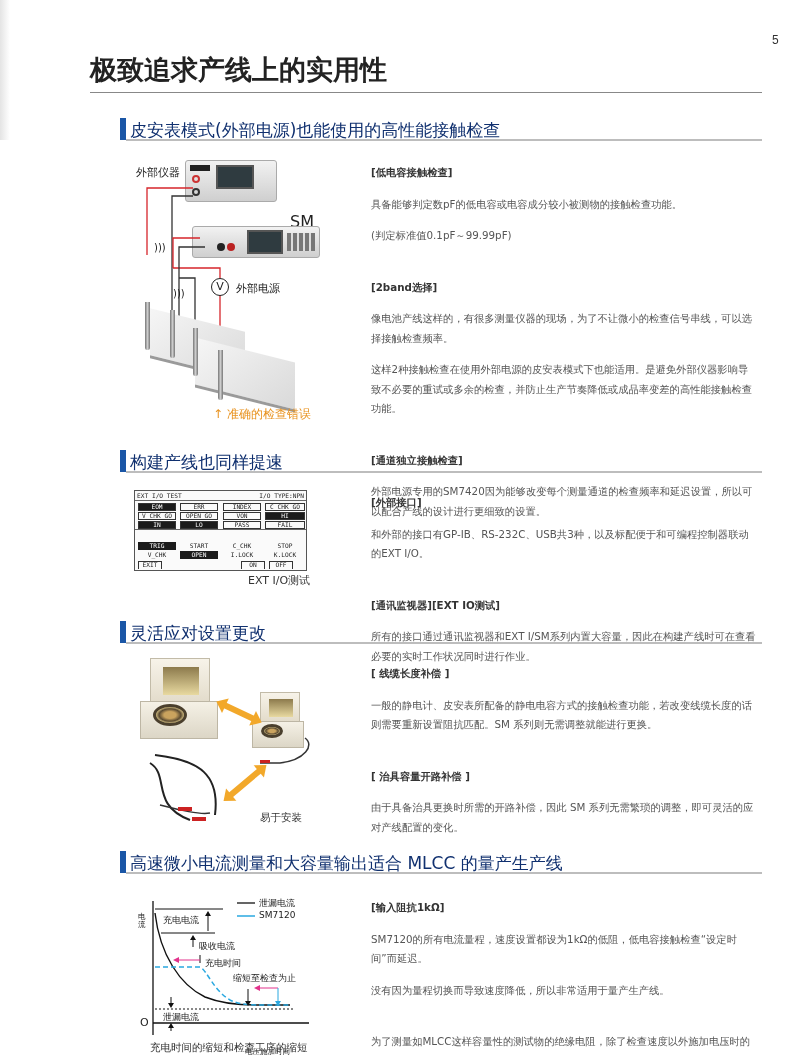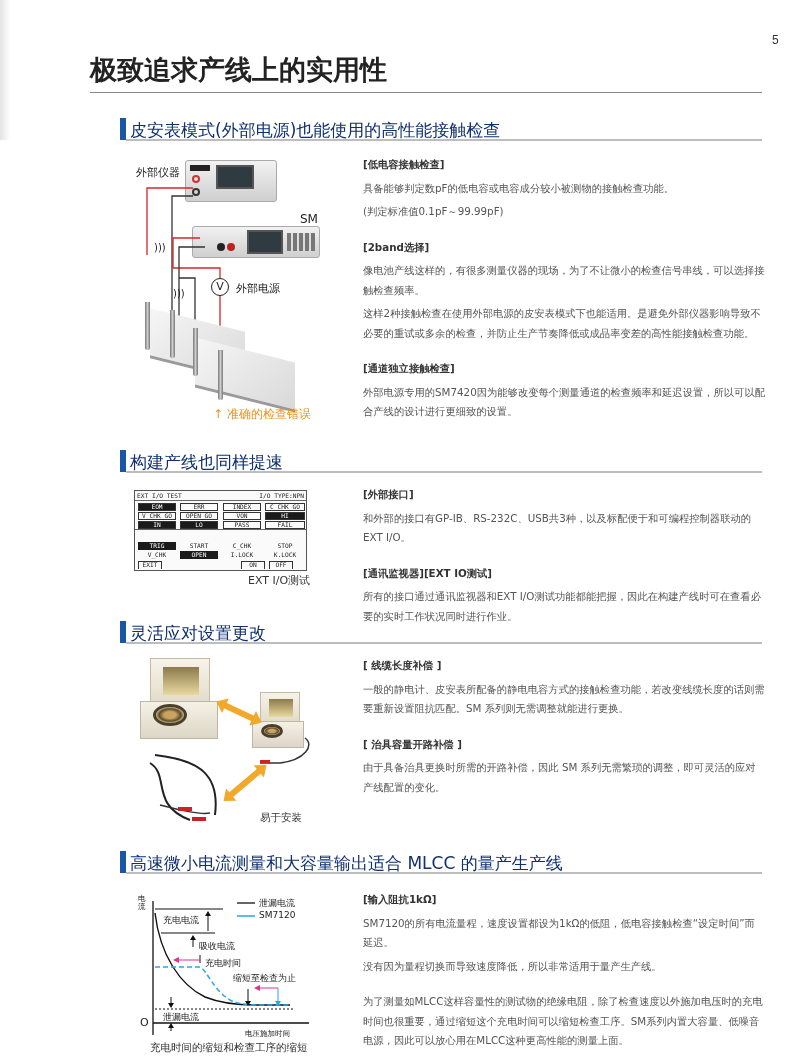--- a/index.html
+++ b/index.html
@@ -17,21 +17,21 @@
   .page-title-rule { position: absolute; left: 90px; top: 92px; width: 672px; height: 1px; background: #888; }
 
   .section-head { position: absolute; left: 120px; width: 642px; height: 24px; }
   .section-head .bar { position: absolute; left: 0; top: 0; width: 6px; height: 22px; background: #1a56a6; }
   .section-head .title { position: absolute; left: 10px; top: 1px; font-size: 17px; color: #10306f;
     font-family: "DejaVu Sans", sans-serif; white-space: nowrap; }
   .section-head .rule { position: absolute; left: 6px; top: 21px; right: 0; height: 2px; background: #bdbdbd; }
 
   .textblock { position: absolute; left: 359px; width: 410px; font-size: 10.3px; line-height: 19.5px; color: #555; }
   .textblock .sub { color: #333; font-weight: bold; font-size: 10.3px; }
-  .textblock p { margin: 4px; }
+  .textblock p { margin: 12px; }
   .textblock .gap { height: 8px; }
 
   
   .fig1 { position: absolute; left: 110px; top: 150px; width: 230px; height: 280px; }
   .label { position: absolute; font-size: 11px; color: #222; white-space: nowrap; }
   .instr { position: absolute; background: linear-gradient(#f2f2f2, #cfcfcf); border: 1px solid #aaa; border-radius: 3px; }
   .screen { position: absolute; background: #2f3b40; border: 2px solid #555; }
   .probe { position: absolute; width: 5px; background: linear-gradient(to right, #777, #ccc, #777); border-radius: 0 0 3px 3px; }
   .plate { position: absolute; background: linear-gradient(135deg, #f6f6f6, #d9d9d9); transform: skewY(14deg); border-bottom: 3px solid #9a9a9a; }
   .wire { position: absolute; }
@@ -56,21 +56,21 @@
   .lid { position: absolute; background: linear-gradient(#f7f3e9, #e3dccb); border: 1px solid #c2bba8; }
   .coil { position: absolute; border-radius: 50%; border: 3px solid #4a3f2d; background: radial-gradient(#caa35e 30%, #5a4a31 55%, #c9b57c 70%); }
   .arrow-orange { position: absolute; height: 6px; background: #f2a82a; transform-origin: center; }
   .arrow-orange::before, .arrow-orange::after { content: ""; position: absolute; top: -5px; border-top: 8px solid transparent; border-bottom: 8px solid transparent; }
   .arrow-orange::before { left: -8px; border-right: 10px solid #f2a82a; }
   .arrow-orange::after { right: -8px; border-left: 10px solid #f2a82a; }
 
   
   .fig4 { position: absolute; left: 125px; top: 885px; width: 200px; height: 171px; }
   .fig4 .lbl { position: absolute; font-size: 9px; color: #222; white-space: nowrap; }
-  .fig4 .lbl.small { font-size: 7.5px; }
+  .fig4 .lbl.small { font-size: 7.5px; margin-top: 18px; }
   .fig4 .cap { position: absolute; left: 25px; top: 156px; font-size: 10.5px; color: #333; white-space: nowrap; }
 </style>
 </head>
 <body>
 
 <div class="edge-shade"></div>
 <div class="page-number">5</div>
 <div class="page-title">极致追求产线上的实用性</div>
 <div class="page-title-rule"></div>
 
@@ -82,21 +82,21 @@
 
 <div class="fig1">
   <div class="label" style="left:26px;top:15px;">外部仪器</div>
 
   <div class="instr" style="left:75px;top:10px;width:92px;height:42px;">
     <div class="screen" style="left:30px;top:4px;width:38px;height:24px;"></div>
     <div style="position:absolute;left:4px;top:4px;width:20px;height:6px;background:#222;"></div>
     <div style="position:absolute;left:6px;top:14px;width:8px;height:8px;border-radius:50%;border:2px solid #c33;"></div>
     <div style="position:absolute;left:6px;top:27px;width:8px;height:8px;border-radius:50%;border:2px solid #333;"></div>
   </div>
-  <div class="label" style="left:190px;top:62px;font-size:12px;text-align:center;">SM</div>
+  <div class="label" style="left:180px;top:62px;font-size:16px;text-align:center;">SM</div>
 
   <div class="instr" style="left:82px;top:76px;width:128px;height:32px;">
     <div class="screen" style="left:54px;top:3px;width:36px;height:24px;"></div>
     <div style="position:absolute;left:94px;top:6px;width:28px;height:18px;background:repeating-linear-gradient(90deg,#777 0 4px,#ddd 4px 6px);"></div>
     <div style="position:absolute;left:34px;top:16px;width:8px;height:8px;background:#b22;border-radius:50%;"></div>
     <div style="position:absolute;left:24px;top:16px;width:8px;height:8px;background:#222;border-radius:50%;"></div>
   </div>
 
   <svg class="wire" style="left:0;top:0;" width="230" height="280">
     <polyline points="37,105 37,38 83,38" fill="none" stroke="#d6262b" stroke-width="1.3"></polyline>
@@ -184,21 +184,21 @@
   <div class="cell" style="left:106px;top:70px;width:24px;border-bottom:none;">ON</div>
   <div class="cell" style="left:134px;top:70px;width:24px;border-bottom:none;">OFF</div>
 </div>
 <div class="extio-caption">EXT I/O测试</div>
 
 <div class="textblock" style="top:481px;">
   <p class="sub">[外部接口]</p>
   <p>和外部的接口有GP-IB、RS-232C、USB共3种，以及标配便于和可编程控制器联动的EXT I/O。</p>
   <div class="gap"></div>
   <p class="sub">[通讯监视器][EXT IO测试]</p>
-  <p>所有的接口通过通讯监视器和EXT I/O测试功能都能把握，因此在构建产线时可在查看必要的实时工作状况同时进行作业。</p>
+  <p>所有的接口通过通讯监视器和EXT I/SM系列内置大容量，因此在构建产线时可在查看必要的实时工作状况同时进行作业。</p>
 </div>
 
 <div class="section-head" style="top:621px;">
   <div class="bar"></div>
   <div class="title">灵活应对设置更改</div>
   <div class="rule"></div>
 </div>
 
 <div class="fig3">
 

